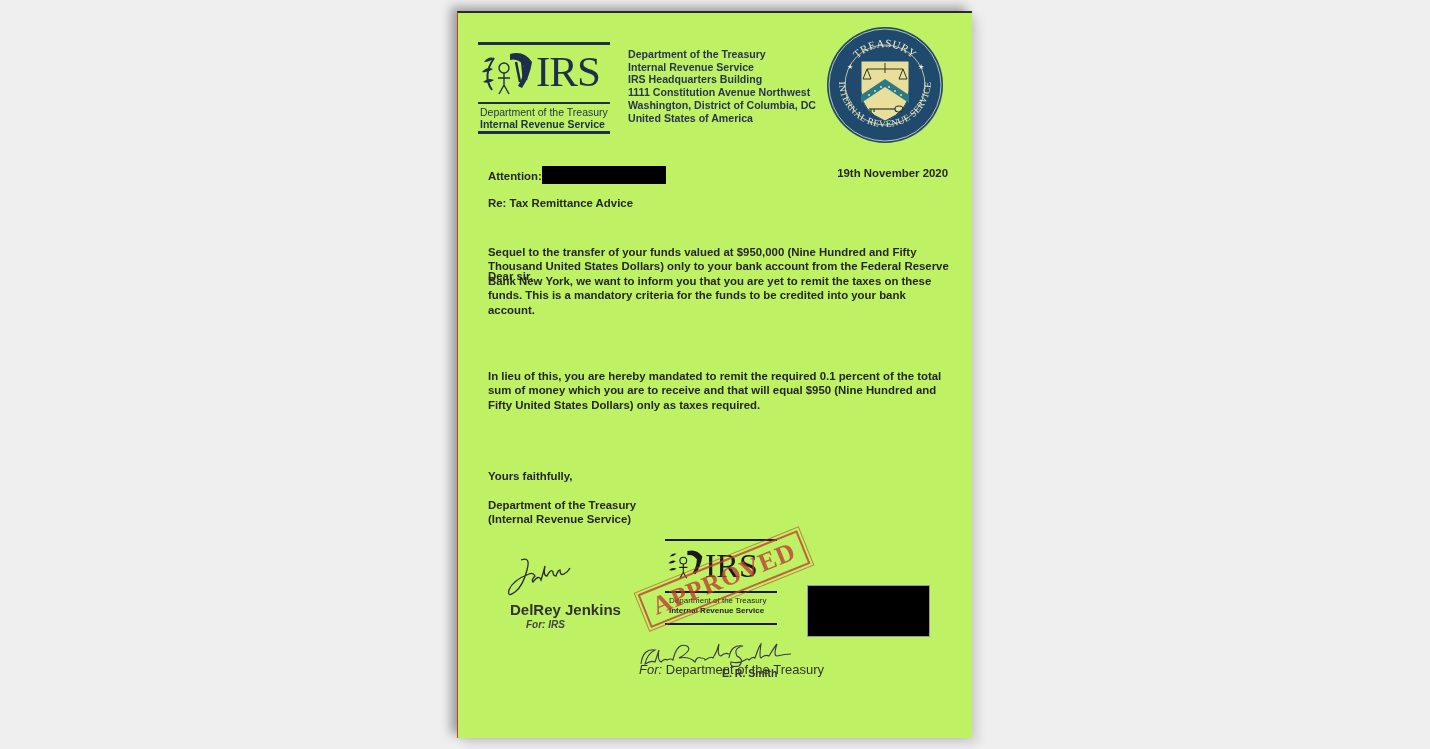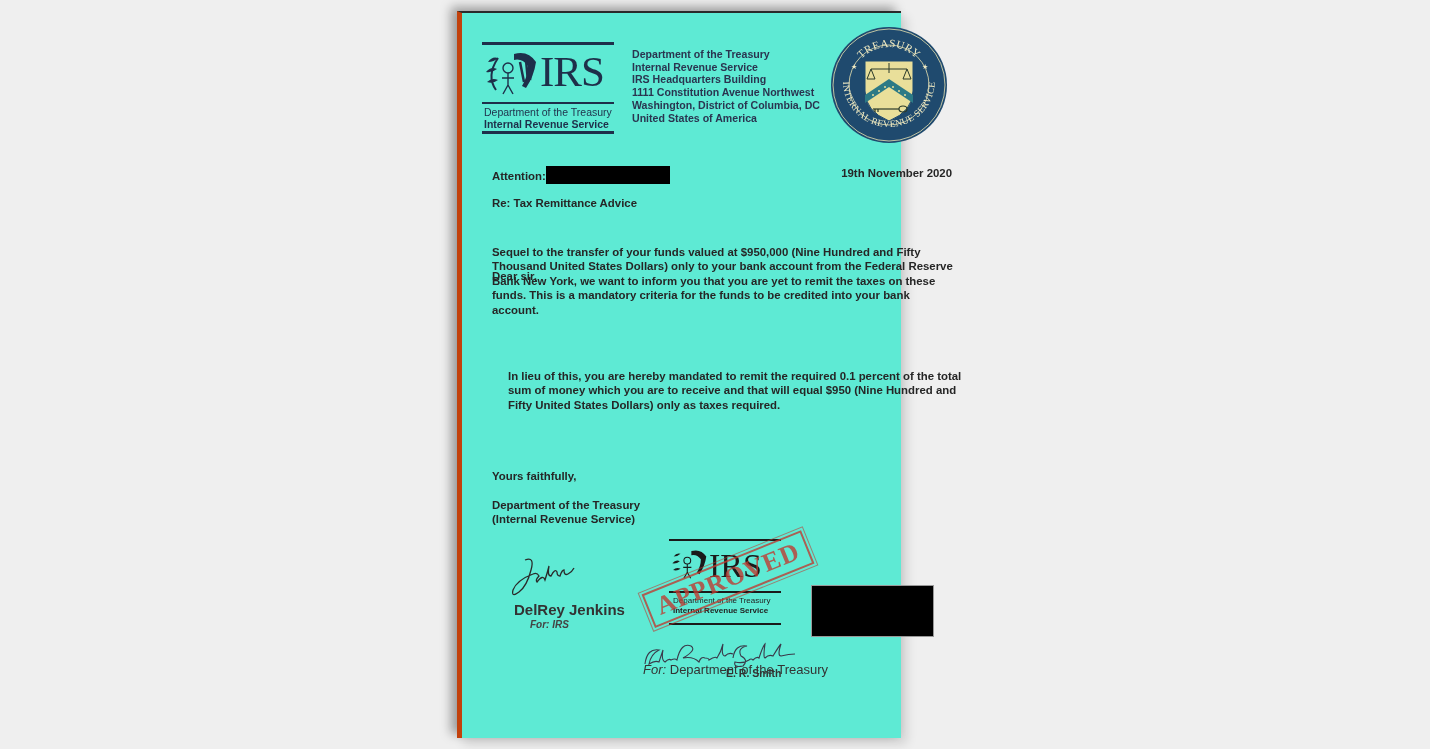--- a/index.html
+++ b/index.html
@@ -4,25 +4,25 @@
   <style>
     html, body { margin: 0; padding: 0; }
     body {
       width: 1430px; height: 749px; overflow: hidden;
       background: #efefef;
       position: relative;
       font-family: "Liberation Sans", "DejaVu Sans", sans-serif;
     }
     .page {
       position: absolute; left: 457px; top: 11px;
-      width: 444px; height: 727px;
-      background: #5eead4;
+      width: 515px; height: 727px;
+      background: #bef264;
       box-shadow: -6px -4px 10px rgba(0,0,0,0.35), 6px 6px 10px rgba(0,0,0,0.12);
       border-top: 2px solid #2a2a2a;
-      border-left: 5px solid #c2410c;
+      border-left: 1px solid #c2410c;
       box-sizing: border-box;
       color: #1c1c1c;
     }
     
     .irs-logo { position: absolute; left: 20px; top: 29px; width: 132px; height: 92px; }
     .irs-logo .rule { position: absolute; left: 0; width: 132px; background: #1e2f4a; }
     .irs-logo .rule.top { top: 0; height: 3px; }
     .irs-logo .rule.mid { top: 60px; height: 2px; }
     .irs-logo .rule.bot { top: 89px; height: 3px; }
     .irs-logo .eagle { position: absolute; left: 2px; top: 6px; width: 56px; height: 50px; }
@@ -42,21 +42,21 @@
     .text { font-size: 11.4px; line-height: 14.4px; font-weight: bold; color: #262626; position: absolute; }
     .attention-row { left: 30px; top: 153px; width: 460px; }
     .attention-label { position: absolute; left: 0; top: 3px; white-space: nowrap; }
     .redact-name { position: absolute; left: 54px; top: 0; width: 124px; height: 18px; background: #000; }
     .date { position: absolute; right: 0; top: 0; white-space: nowrap; }
     .re-line { left: 30px; top: 183px; }
     .salutation { left: 30px; top: 208px; margin-top: 48px; }
     .para { left: 30px; width: 462px; }
     .para1 { top: 232px; }
     .para2 { top: 313px; }
-    .para3 { top: 356px; margin-left: 16px; }
+    .para3 { top: 356px; }
     .para4 { top: 414px; }
     .closing { left: 30px; top: 456px; }
     .sender { left: 30px; top: 485px; }
 
     .sig1 { position: absolute; left: 45px; top: 537px; width: 80px; height: 50px; }
     .sig1-name { left: 52px; top: 590px; font-size: 15px; white-space: nowrap; color: #333; }
     .sig1-for { left: 68px; top: 605px; font-size: 10px; font-style: italic; white-space: nowrap; color: #444; font-weight: bold; }
 
     .stamp-logo { position: absolute; left: 207px; top: 526px; width: 112px; height: 86px; }
     .stamp-logo .rule { position: absolute; left: 0; width: 112px; background: #1a1a1a; height: 2px; }

